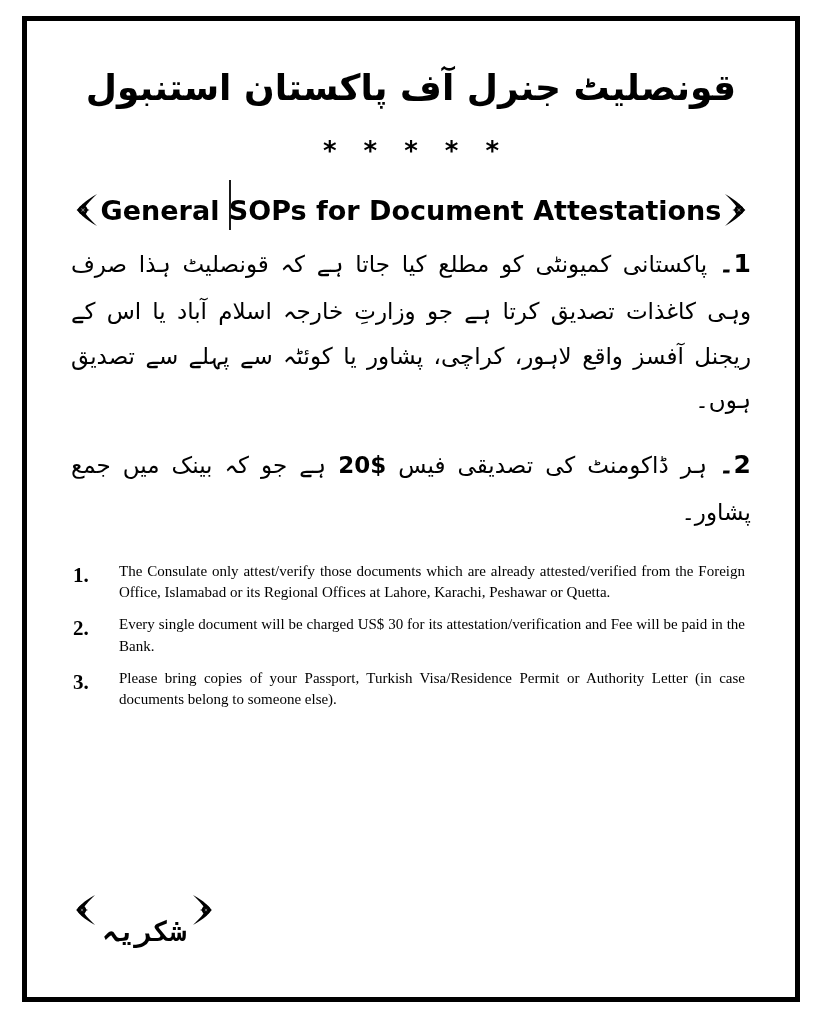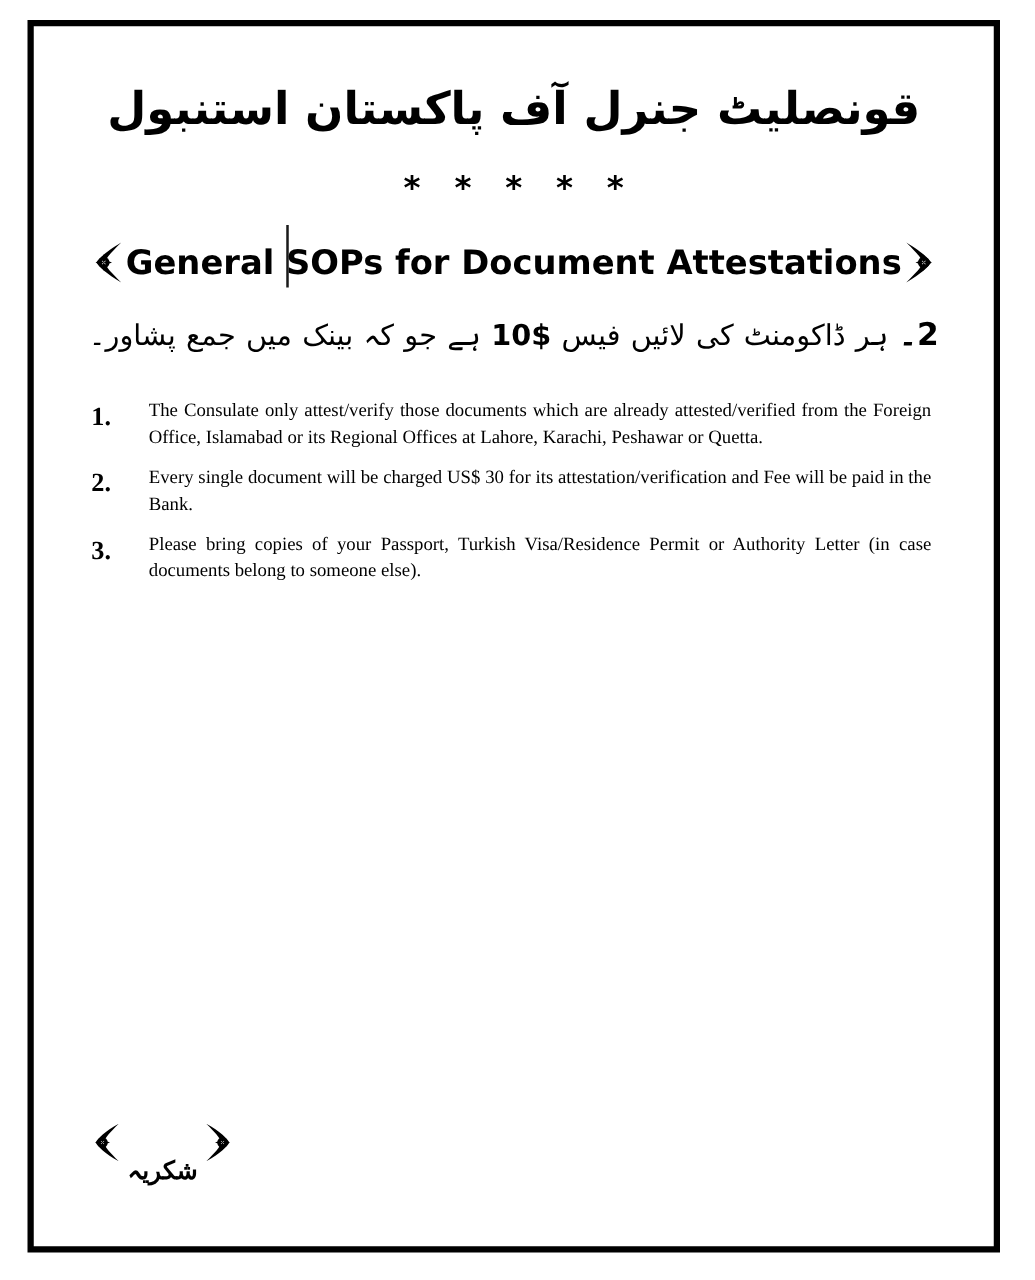--- a/index.html
+++ b/index.html
@@ -168,23 +168,23 @@
     display: flex;
     align-items: center;
   }
   .footer-ornament {
     width: 24px;
     height: 32px;
     flex: 0 0 auto;
   }
   .footer-text {
     direction: rtl;
-    font-family: Liberation Sans, sans-serif;
-    font-weight: bold;
-    font-size: 20px;
+    font-family: Liberation Mono, monospace;
+    font-weight: bold;
+    font-size: 28px;
     padding: 0 5px;
     margin-top: 45px;
   }
 </style>
 </head>
 <body>
 
 <div class="page">
   <div class="frame">
     <div class="content">
@@ -218,23 +218,26 @@
               <path d="M10 23.6 L11.6 19.4 L10 17 L8.4 19.4 Z" fill="#000"></path>
               <path d="M3.4 17 L7.6 15.4 L10 17 L7.6 18.6 Z" fill="#000"></path>
               <path d="M16.6 17 L12.4 15.4 L10 17 L12.4 18.6 Z" fill="#000"></path>
             </g>
           </svg>
         </span>
 
         <span class="scan-line"></span>
       </div>
 
+      <div class="urdu-body p1">
+        <span class="num">1</span><span class="num">۔</span><span> پاکستانی کمیونٹی کو مطلع کیا جاتا ہے کہ قونصلیٹ ہذا صرف وہی کاغذات تصدیق کرتا ہے جو وزارتِ خارجہ اسلام آباد یا اس کے ریجنل آفسز واقع لاہور، کراچی، پشاور یا کوئٹہ سے پہلے سے تصدیق ہوں۔</span>
+      </div>
 
       <div class="urdu-body p2">
-        <span class="num">2</span><span class="num">۔</span><span> ہر ڈاکومنٹ کی لائیں فیس </span><span class="latin">10$</span><span> ہے جو کہ بینک میں جمع پشاور۔</span>
+        <span class="num">2</span><span class="num">۔</span><span> ہر ڈاکومنٹ کی تصدیقی فیس </span><span class="latin">20$</span><span> ہے جو کہ بینک میں جمع پشاور۔</span>
       </div>
 
 
       <div class="en-list">
         <div class="en-item">
           <span class="en-num">1.</span>
           <span class="en-text">The Consulate only attest/verify those documents which are already attested/verified from the Foreign Office, Islamabad or its Regional Offices at Lahore, Karachi, Peshawar or Quetta.</span>
         </div>
         <div class="en-item">
           <span class="en-num">2.</span>

